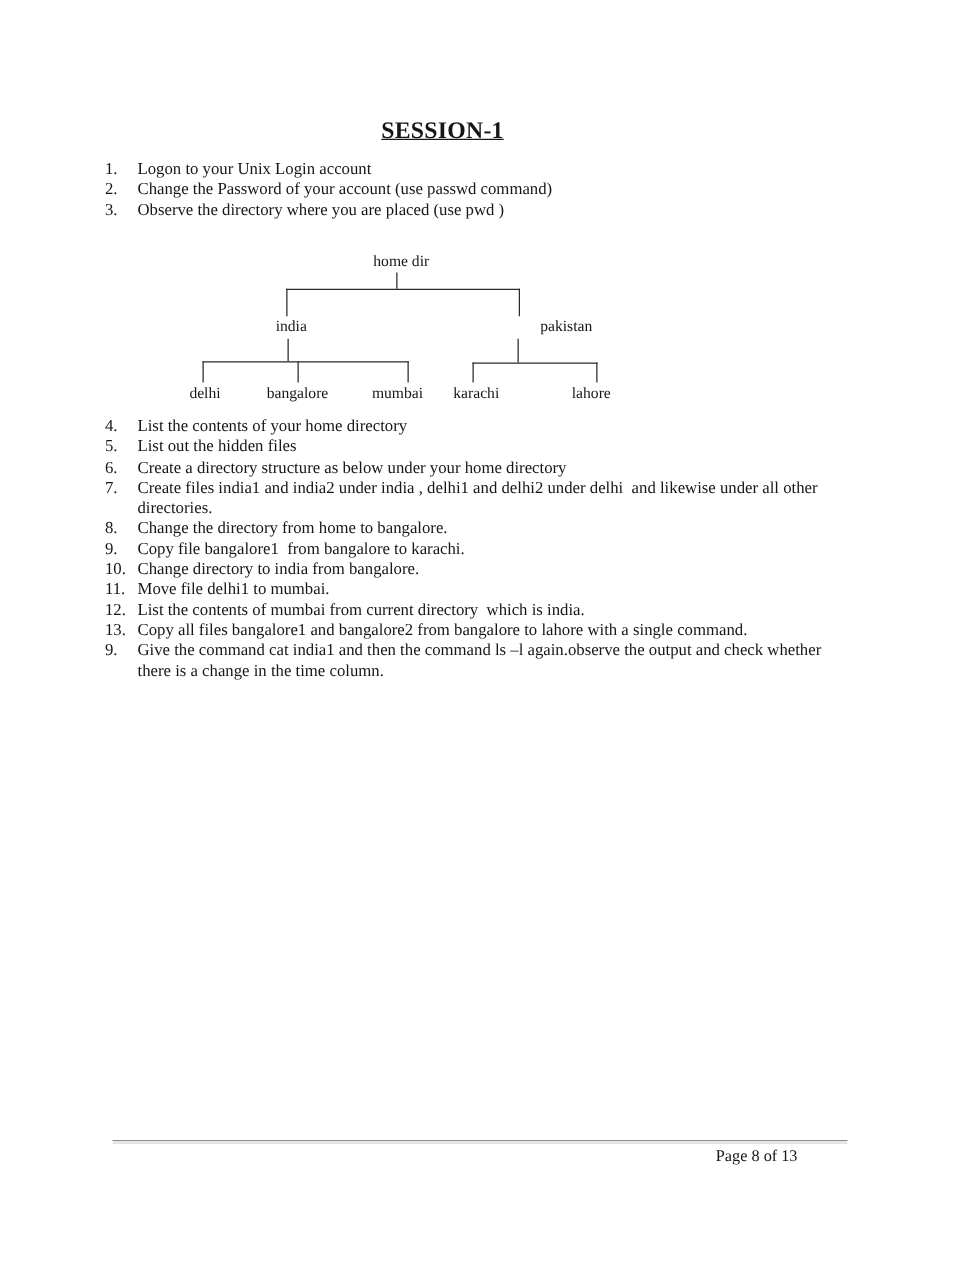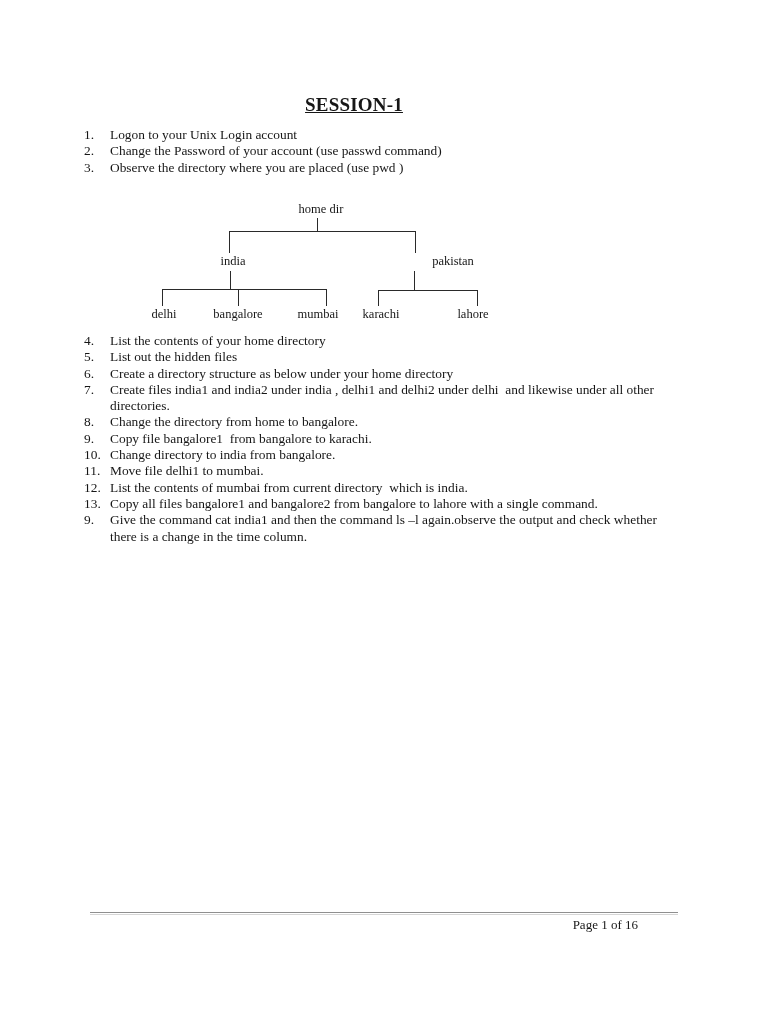--- a/index.html
+++ b/index.html
@@ -141,15 +141,15 @@
         <span class="txt">Copy all files bangalore1 and bangalore2 from bangalore to lahore with a single command.</span>
       </div>
     <div class="row">
         <span class="num">9.</span>
         <span class="txt">Give the command cat india1 and then the command ls –l again.observe the output and check whether
 there is a change in the time column.</span>
       </div>
   </div>
 
   <div class="footer-rule"></div>
-  <div class="footer-text">Page 1 of 16</div>
+  <div class="footer-text">Page 8 of 13</div>
 
 </div>
 
 </body></html>

